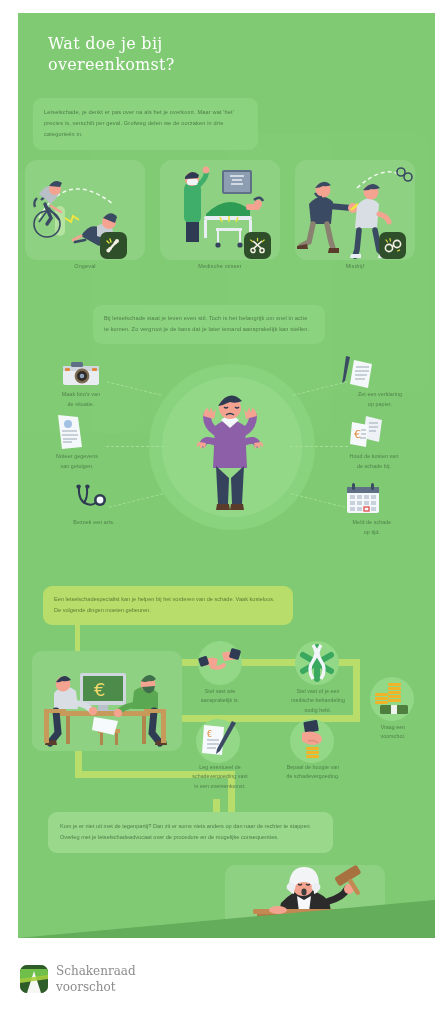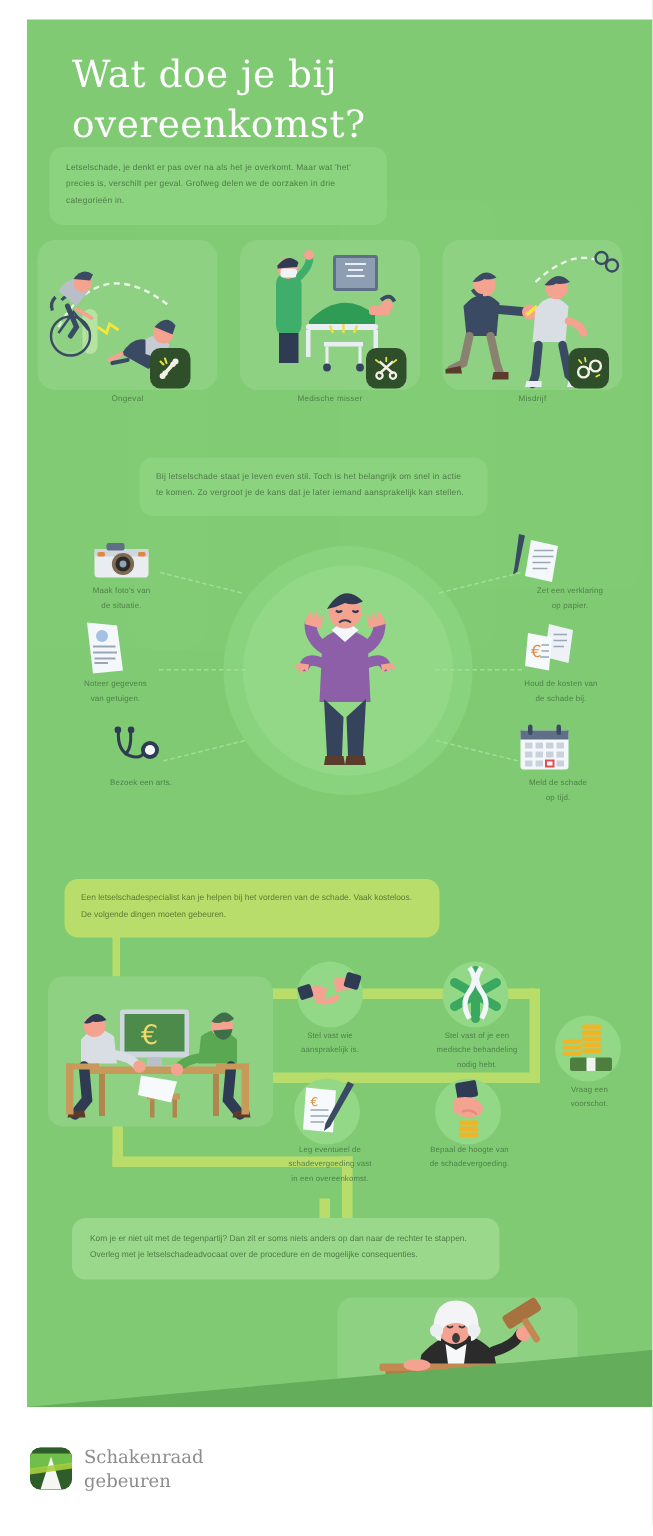--- a/index.html
+++ b/index.html
@@ -20,21 +20,21 @@
     clip-path:polygon(0 38px, 417px 0px, 417px 38px);
   }
 
   
   .ghost { position:absolute; background:#88d07c; border-radius:14px; }
 
   
   .title {
     position:absolute; left:30px; top:20px; width:330px;
     color:#ffffff; font-family:"DejaVu Serif", serif;
-    font-size:25px; line-height:1.32; font-weight:400; letter-spacing:.3px;
+    font-size:16px; line-height:1.32; font-weight:400; letter-spacing:.3px;
   }
 
   .intro-bubble{
     position:absolute; left:33px; top:98px; width:225px;
     background:#8bd37f; border-radius:9px; padding:9px 11px 10px 11px;
   }
   .bubble-txt{ color:#4f7d49; font-size:5.6px; line-height:1.95; letter-spacing:.15px; }
 
   
   .cards { position:absolute; left:25px; top:160px; width:390px; height:112px; }
@@ -556,17 +556,17 @@
     <div class="logo-mark">
       <svg width="28" height="28" viewBox="0 0 28 28">
         <rect width="28" height="28" rx="7" fill="#2f5d2a"></rect>
         <path d="M0 4 h28 v7 l-28 4z" fill="#6fbf4a"></path>
         <path d="M14 6 l7 22 -14 0z" fill="#f5f7f2"></path>
         <path d="M0 14 l28 -4 v4 l-28 4z" fill="#a8cf3f" opacity=".9"></path>
       </svg>
     </div>
     <div class="logo-text">
       <div>Schakenraad</div>
-      <div>gebeuren</div>
+      <div>voorschot</div>
     </div>
   </div>
 
 </div>
 
 </body></html>

